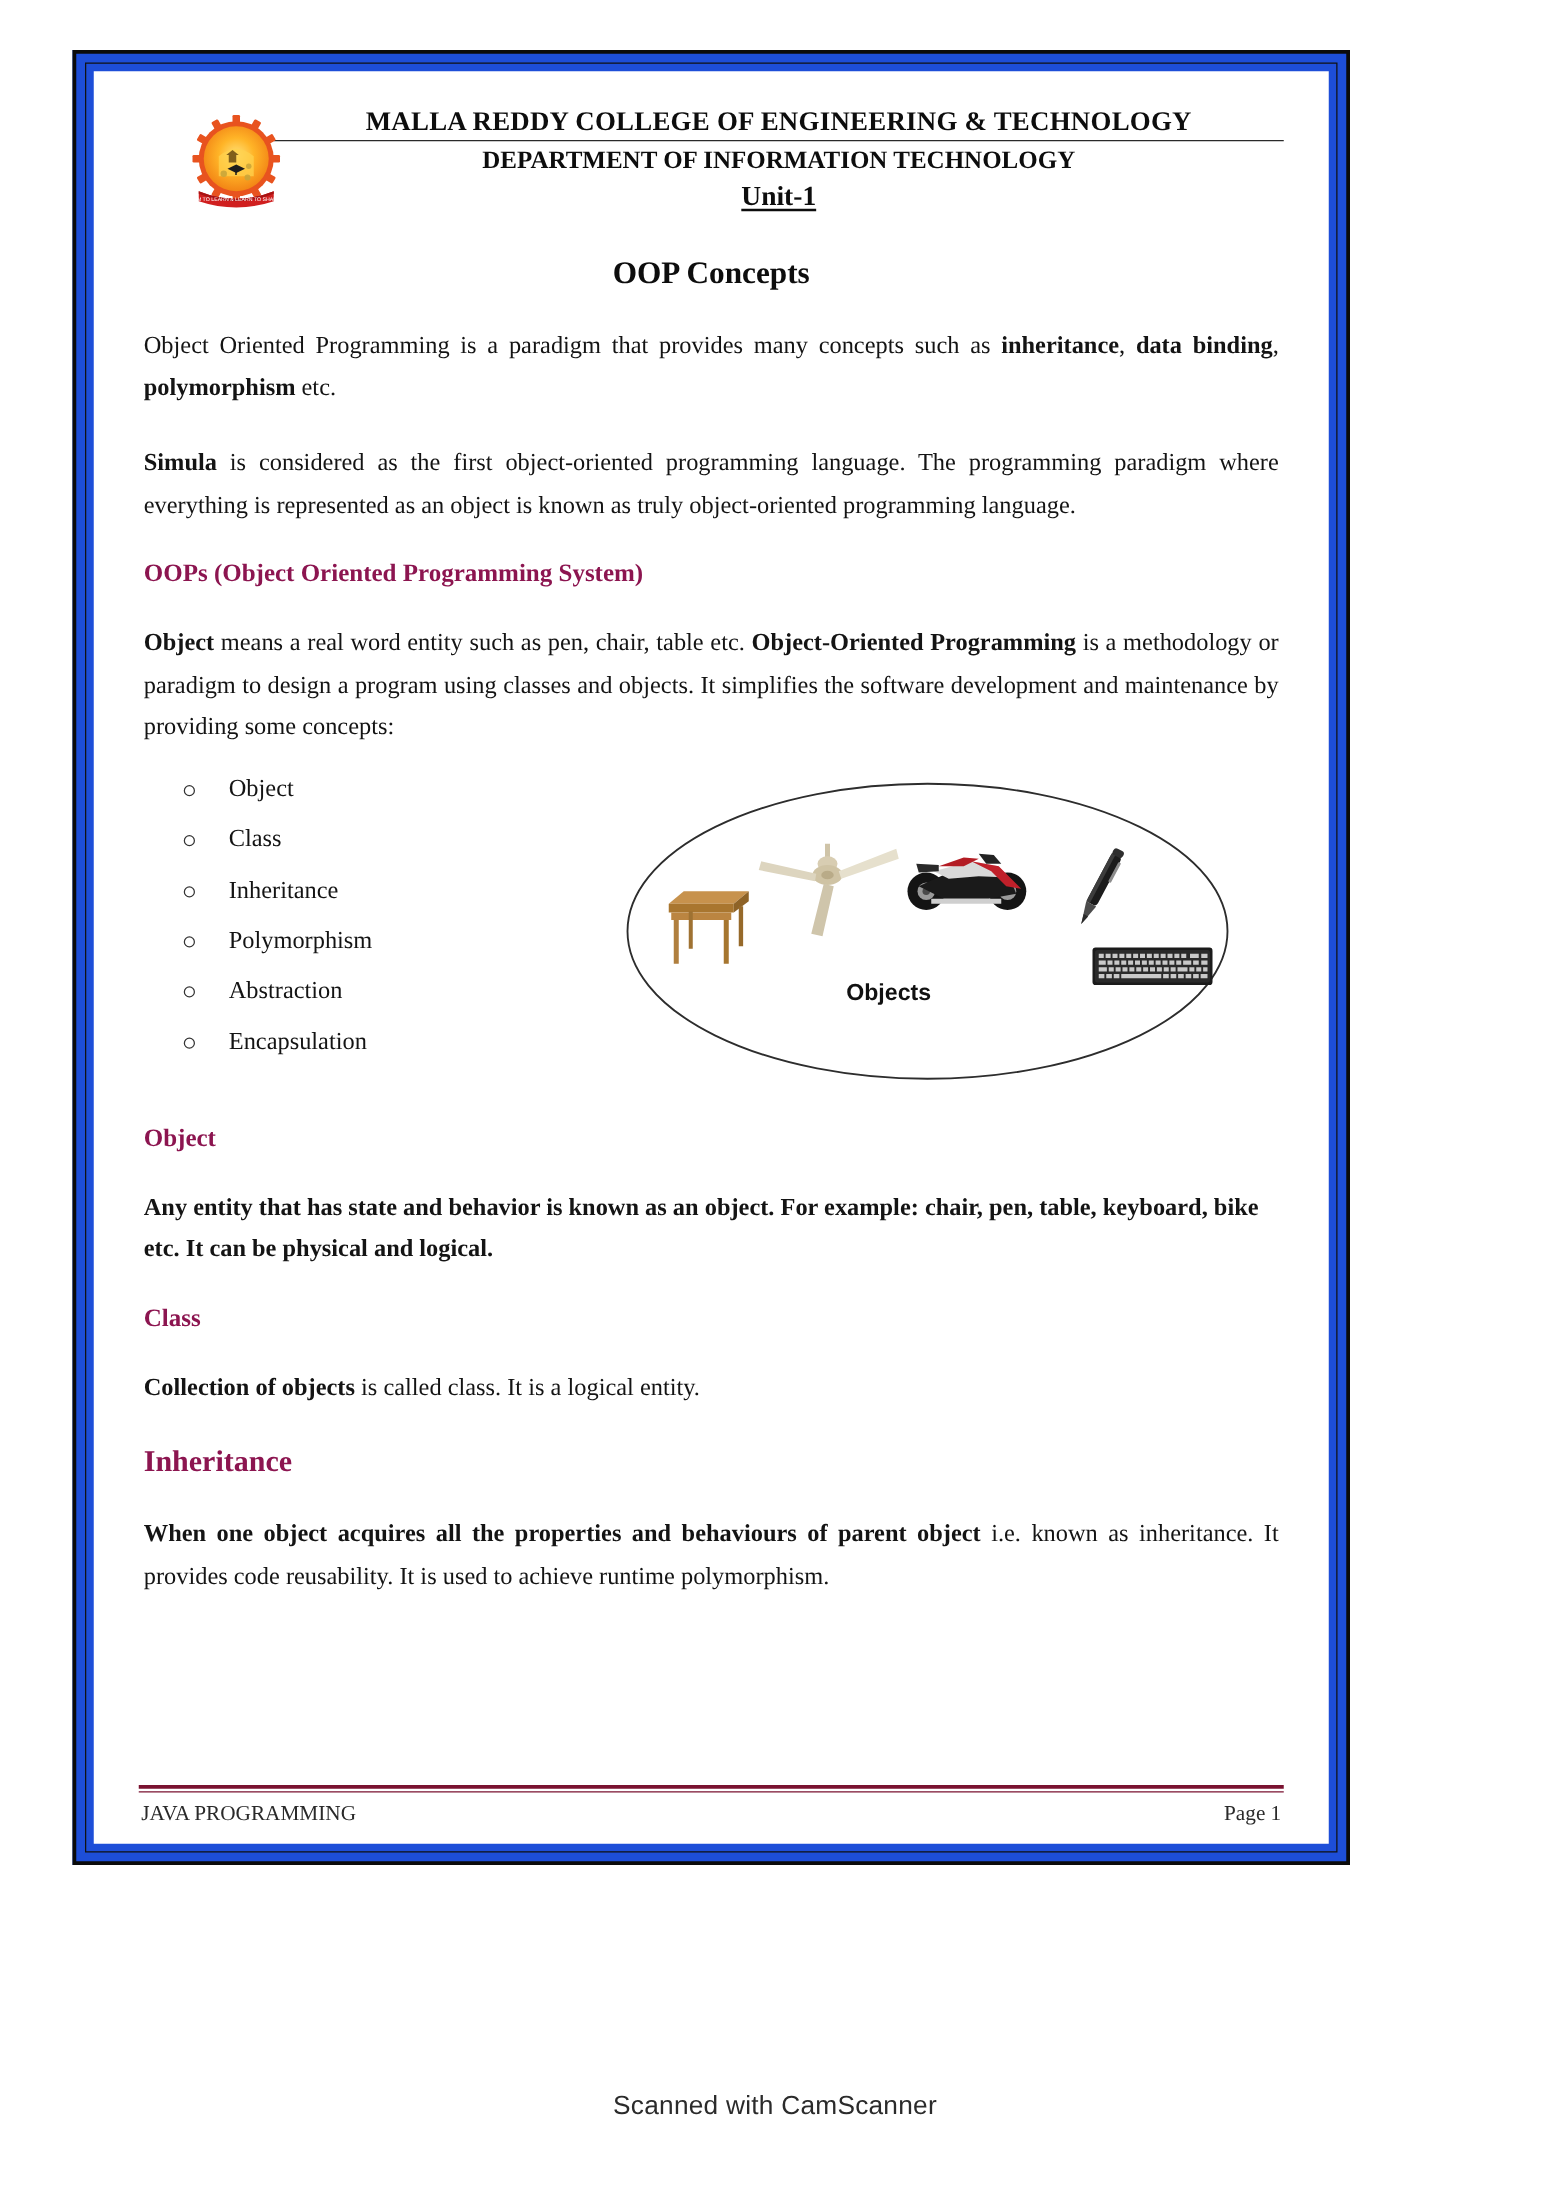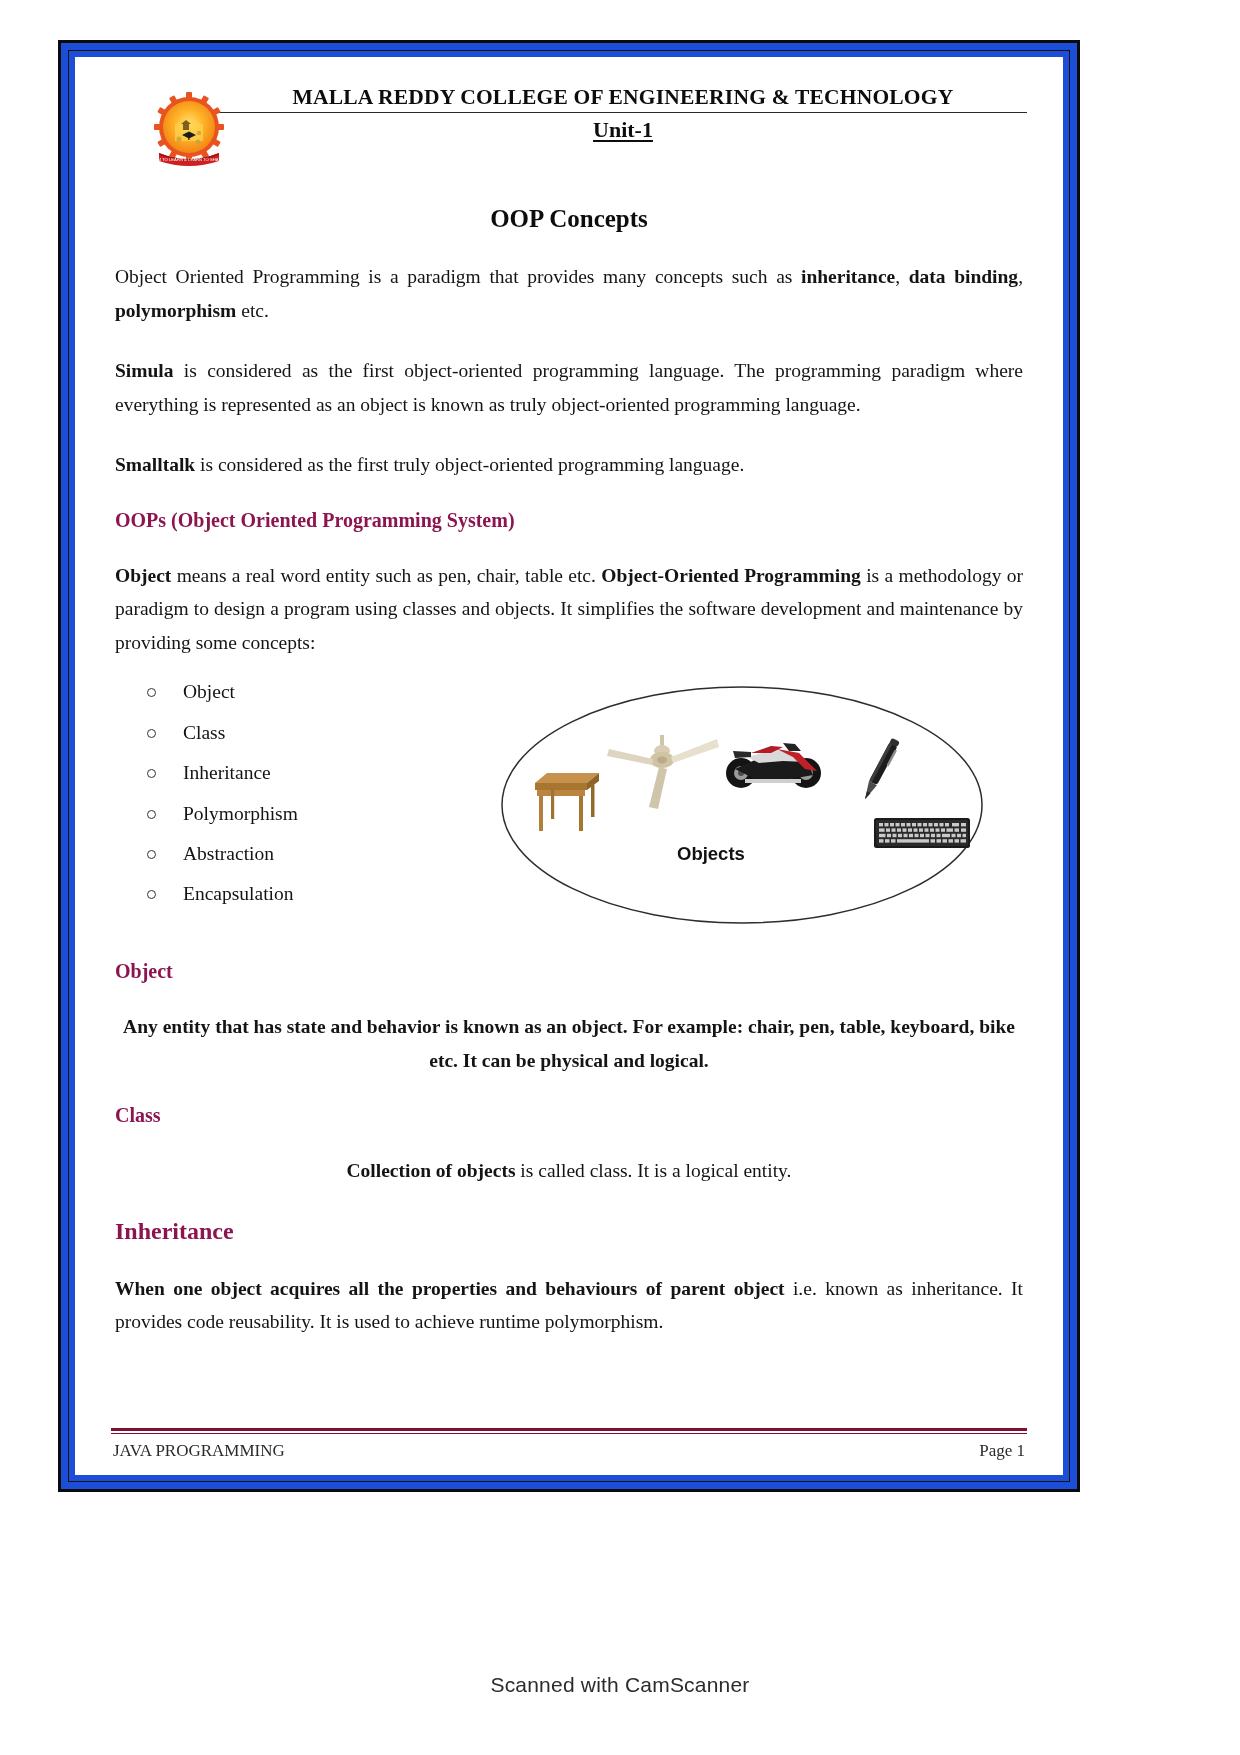--- a/index.html
+++ b/index.html
@@ -66,21 +66,21 @@
     color:#0d0d0d; margin:34px 0 0 0;
   }
 
   
   .content{ padding:0 4px; }
   p.para{
     font-size:19.5px; line-height:1.72;
     color:#141414; text-align:justify;
     margin:27px 0 0 0;
   }
-  p.para.tight{ text-align:center; }
+  p.para.tight{ text-align:left; }
   p.para b, p.para strong{ font-weight:bold; }
 
   h3.sec{
     font-size:20px; font-weight:bold;
     color:#8c1550;
     margin:27px 0 0 0;
   }
   h3.sec.big{ font-size:24px; margin-top:30px; }
 
   
@@ -191,33 +191,33 @@
 
           <path d="M6 62 Q36 74 66 62 L66 70 Q36 80 6 70 Z" fill="#d01f1f"></path>
           <path d="M6 62 Q36 74 66 62 L66 64 Q36 76 6 64 Z" fill="#a81313"></path>
           <text x="36" y="70" font-size="4.2" fill="#ffffff" text-anchor="middle" font-family="Liberation Sans, sans-serif">AIM TO LEARN &amp; LEARN TO SHARE</text>
         </svg>
       </div>
 
       <div class="hdr-text">
         <div class="hdr-l1">MALLA REDDY COLLEGE OF ENGINEERING &amp; TECHNOLOGY</div>
         <div class="hdr-rule"></div>
+        <div class="hdr-l2">DEPARTMENT OF INFORMATION TECHNOLOGY</div>
         <div class="hdr-unit">Unit-1</div>
       </div>
     </div>
 
     <div class="doc-title">OOP Concepts</div>
 
     <div class="content">
 
       <p class="para"><span>Object Oriented Programming is a paradigm that provides many concepts such as </span><b>inheritance</b><span>, </span><b>data binding</b><span>, </span><b>polymorphism</b><span> etc.</span></p>
 
       <p class="para"><b>Simula</b><span> is considered as the first object-oriented programming language. The programming paradigm where everything is represented as an object is known as truly object-oriented programming language.</span></p>
 
-      <p class="para"><b>Smalltalk</b><span> is considered as the first truly object-oriented programming language.</span></p>
 
       <h3 class="sec">OOPs (Object Oriented Programming System)</h3>
 
       <p class="para"><b>Object</b><span> means a real word entity such as pen, chair, table etc. </span><b>Object-Oriented Programming</b><span> is a methodology or paradigm to design a program using classes and objects. It simplifies the software development and maintenance by providing some concepts:</span></p>
 
       <div class="split">
 
         <ul class="concepts">
           <li><span class="marker"></span><span>Object</span></li>
           <li><span class="marker"></span><span>Class</span></li>

